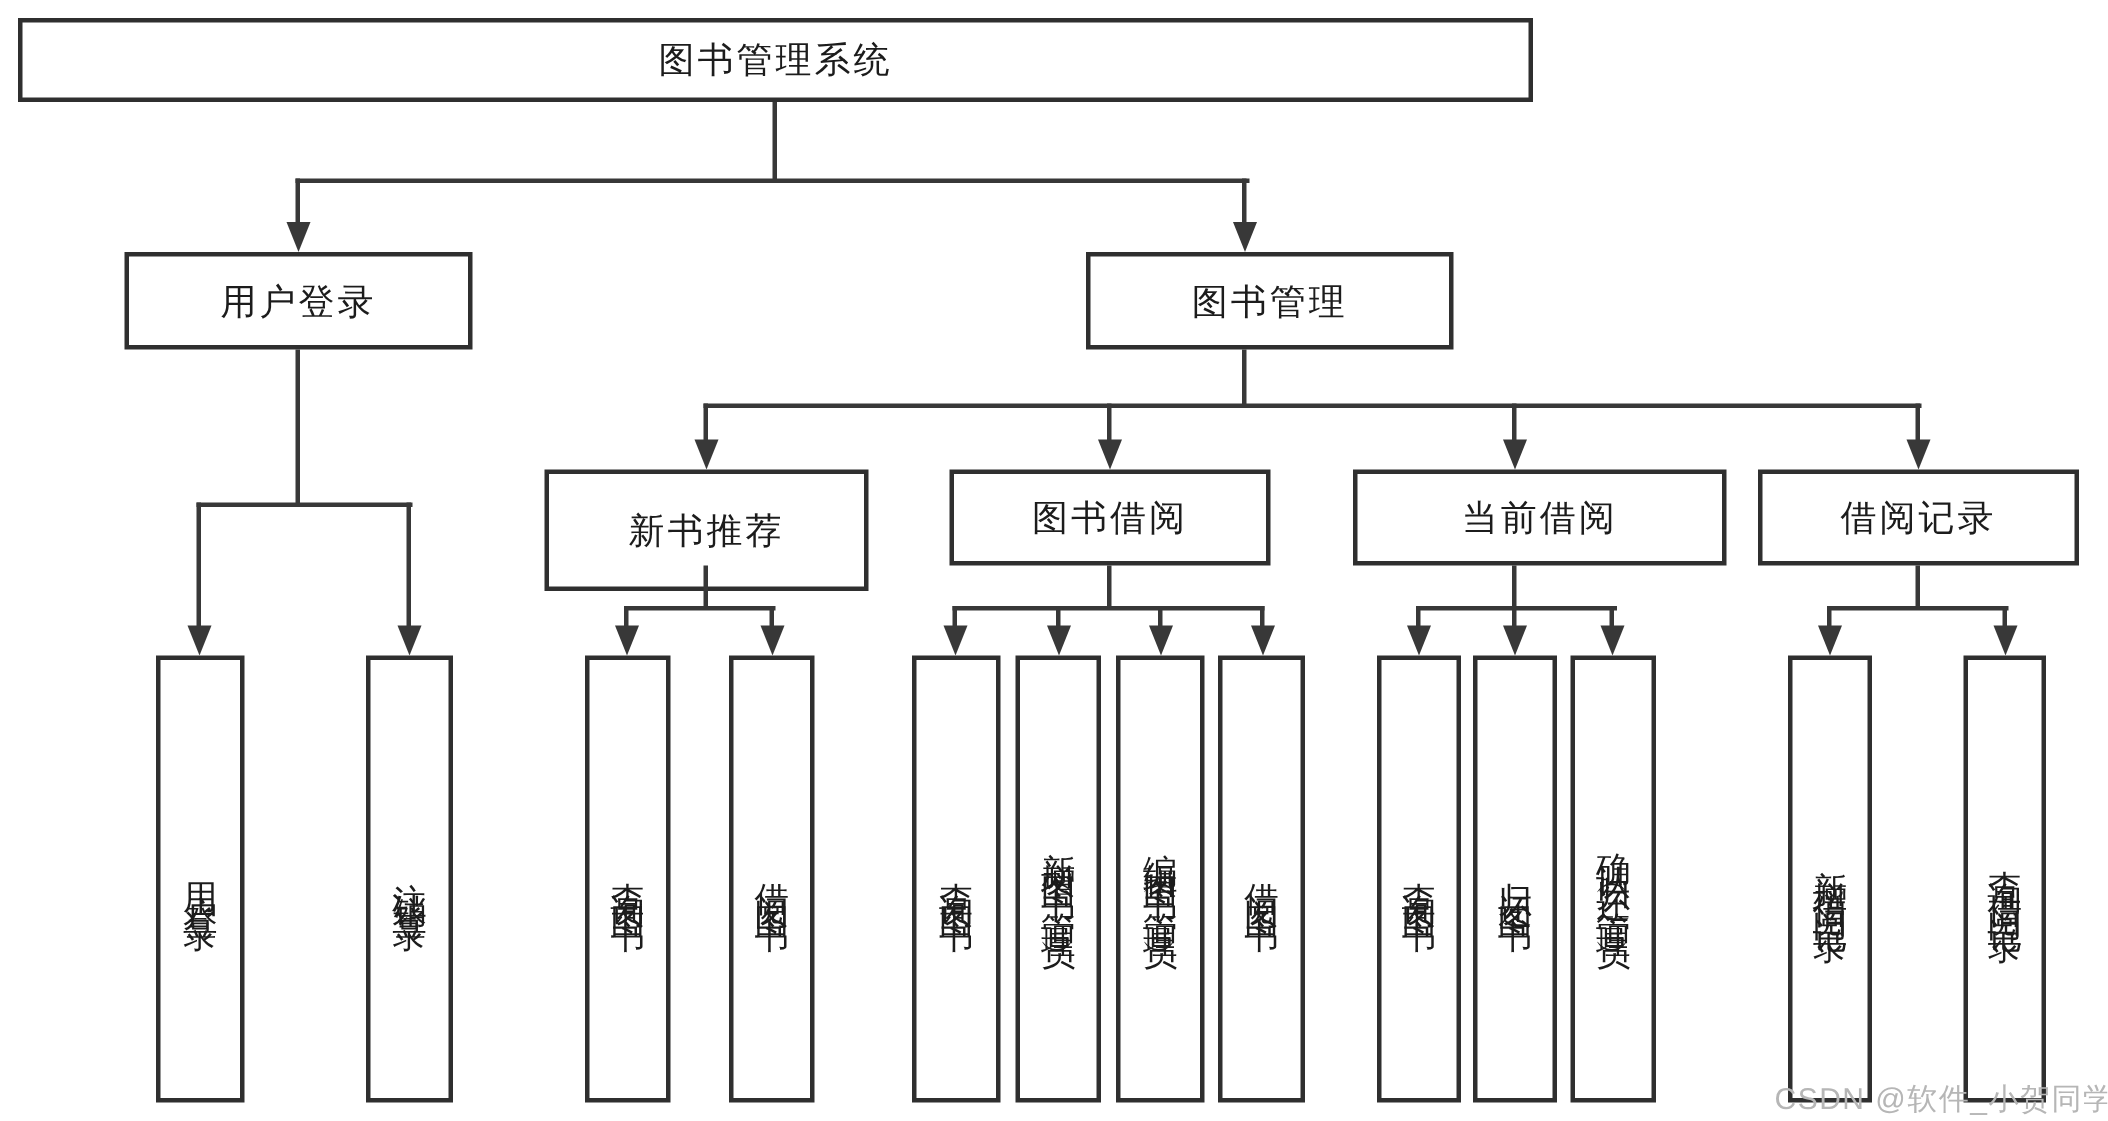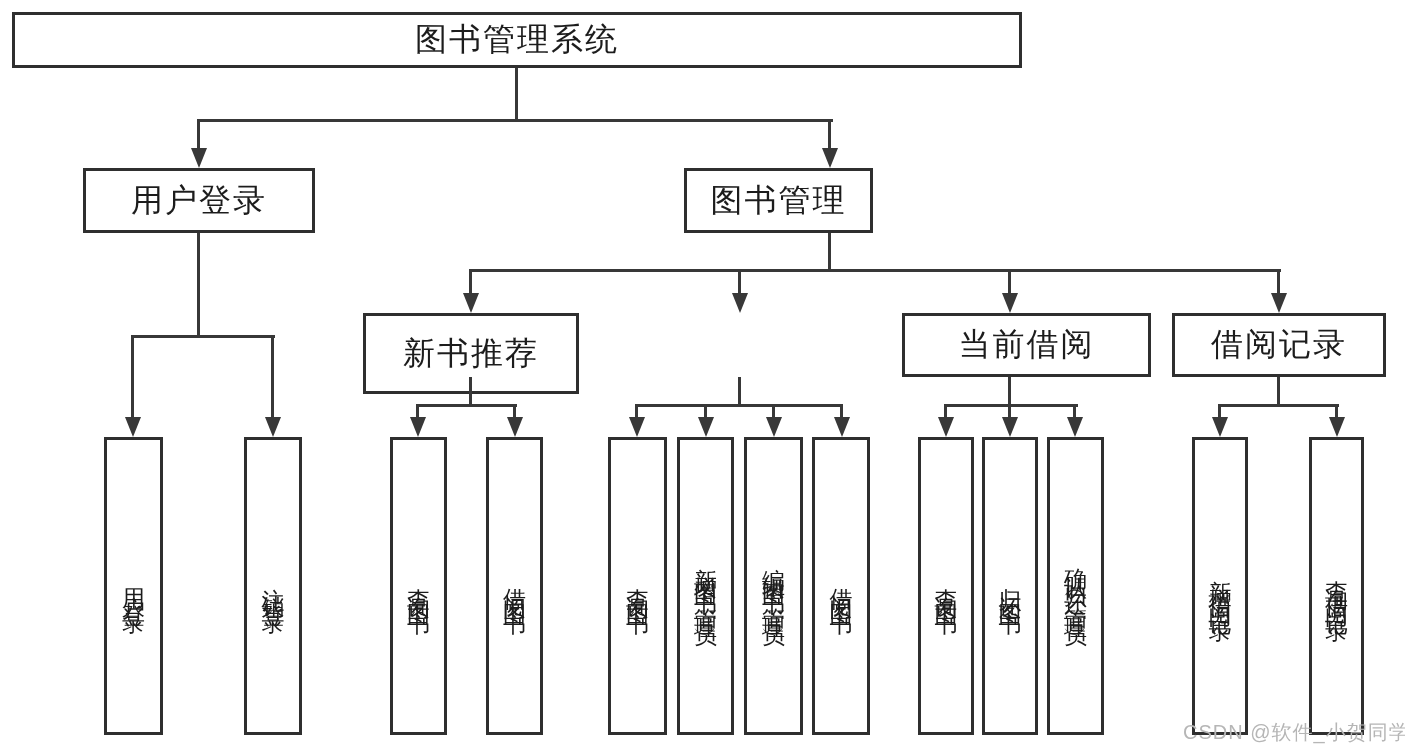--- a/index.html
+++ b/index.html
@@ -13,21 +13,21 @@
   .canvas{
     position:relative;width:1405px;height:747px;background:var(--bg);
     font-family:"Liberation Sans",sans-serif;color:var(--text);
     overflow:hidden;
   }
   .node{
     position:absolute;box-sizing:border-box;background:#fff;
     border:3px solid var(--border);
     display:flex;align-items:center;justify-content:center;
   }
-  .node.h{font-size:32px;letter-spacing:2px;white-space:nowrap;}
+  .node.h{font-size:24px;letter-spacing:2px;white-space:nowrap;}
   .node.v span{
     writing-mode:vertical-rl;text-orientation:mixed;
     font-size:23px;line-height:1;letter-spacing:8px;
     white-space:nowrap;
   }
   .vline{position:absolute;width:3px;background:var(--line);}
   .hline{position:absolute;height:3px;background:var(--line);}
   .arrow{
     position:absolute;width:0;height:0;
     border-left:8px solid transparent;border-right:8px solid transparent;
@@ -40,23 +40,24 @@
   }
 </style>
 </head>
 <body>
 
 <div class="canvas">
 
   <div class="node h" style="left:12px;top:12px;width:1010px;height:56px">图书管理系统</div>
 
   <div class="node h" style="left:83px;top:168px;width:232px;height:65px">用户登录</div>
-  <div class="node h" style="left:684px;top:168px;width:189px;height:65px">图书管理</div>
+  <div class="node h" style="left:724px;top:168px;width:245px;height:65px">图书管理</div>
 
   <div class="node h" style="left:363px;top:313px;width:216px;height:81px">新书推荐</div>
+  <div class="node h" style="left:633px;top:313px;width:214px;height:64px">图书借阅</div>
   <div class="node h" style="left:902px;top:313px;width:249px;height:64px">当前借阅</div>
   <div class="node h" style="left:1172px;top:313px;width:214px;height:64px">借阅记录</div>
 
   <div class="node v" style="left:104px;top:437px;width:59px;height:298px">
     <span>用户登录</span>
     </div>
   <div class="node v" style="left:244px;top:437px;width:58px;height:298px">
     <span>注销登录</span>
     </div>
 

